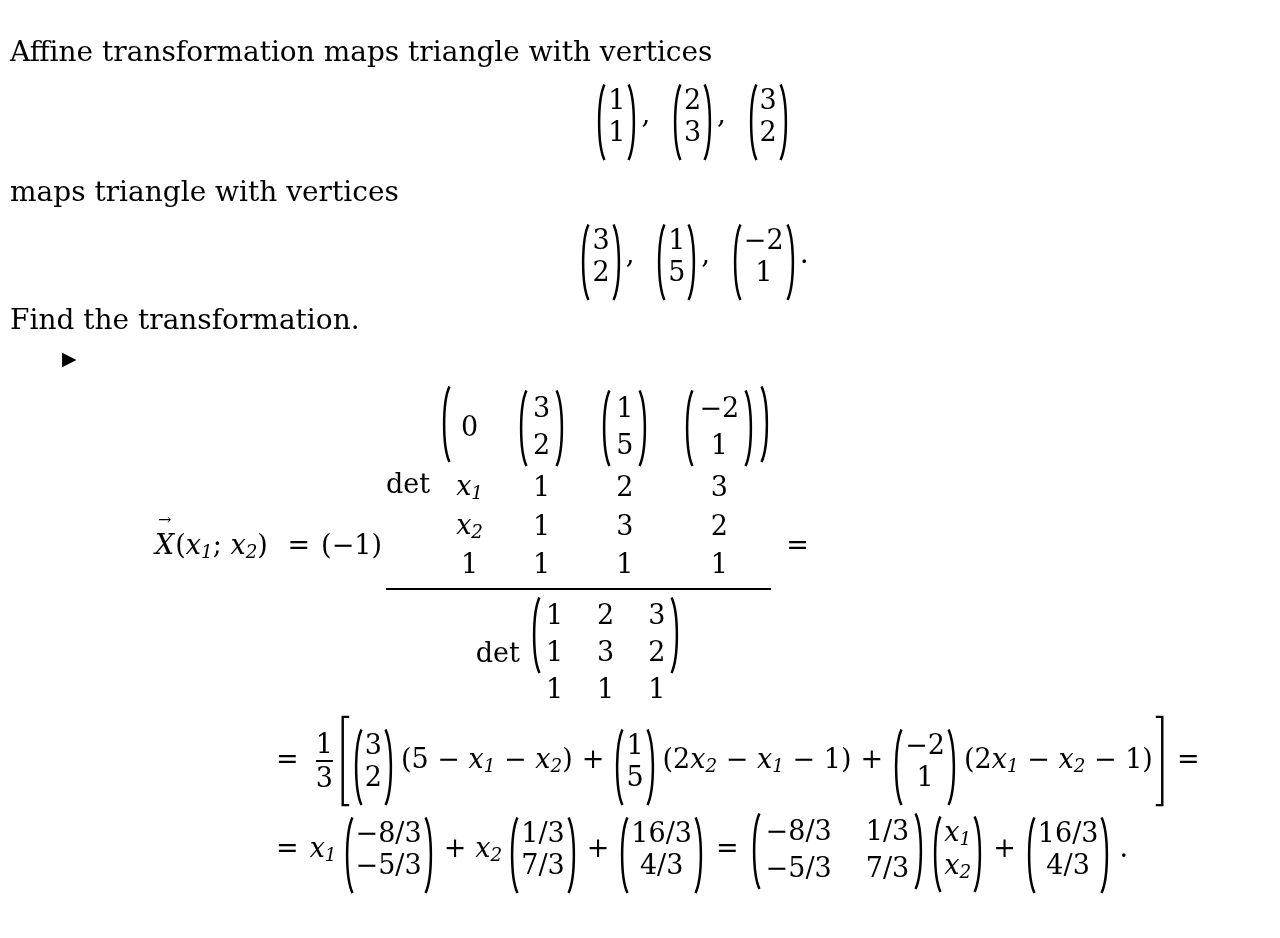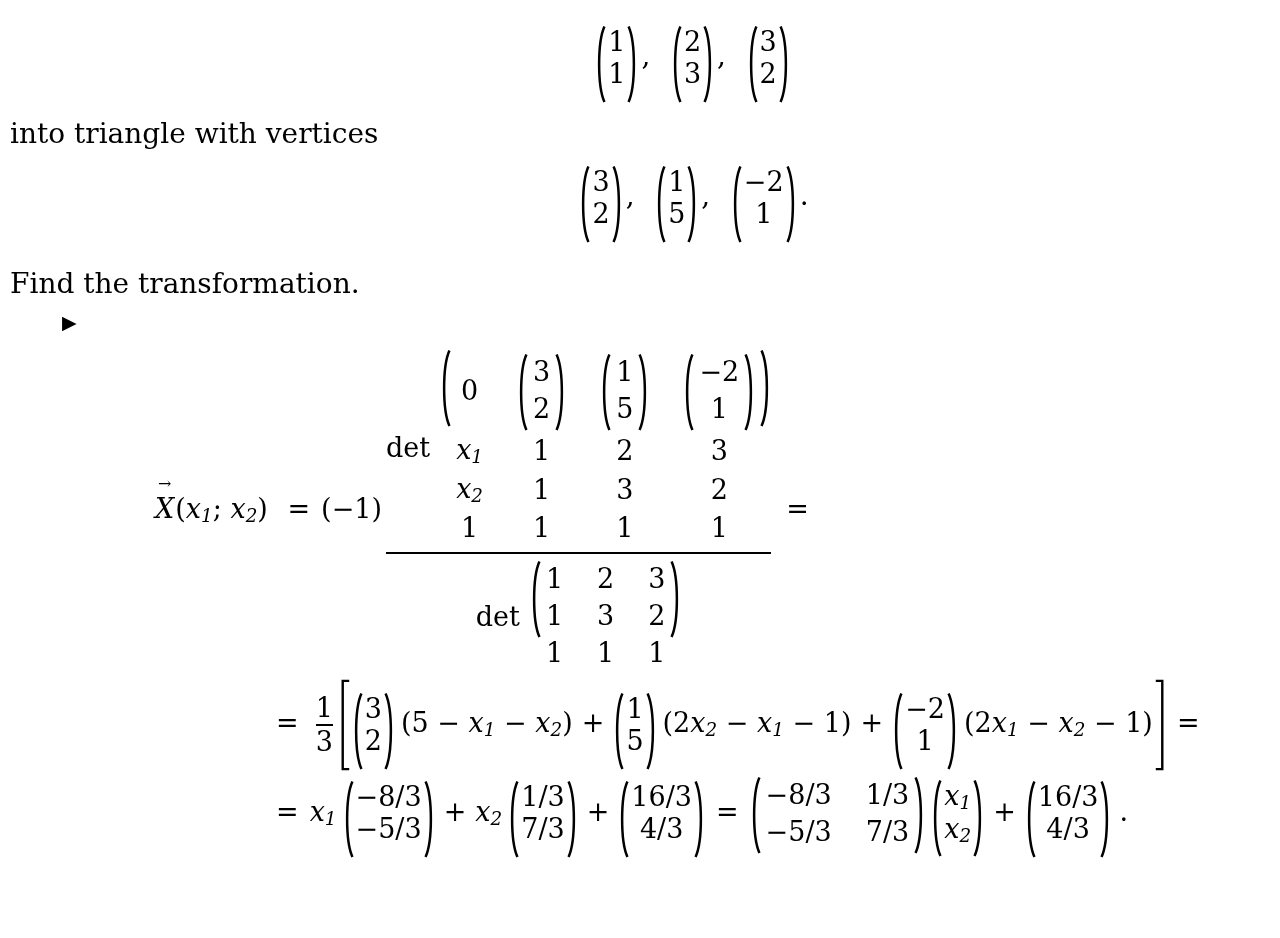--- a/index.html
+++ b/index.html
@@ -40,20 +40,21 @@
   .eq2{margin:6px 0 0 255px;}
   .eq3{margin:4px 0 0 255px;}
   .period{margin-left:8px;}
 </style>
 </head>
 <body>
 
 <div class="page">
 
 
+  <p class="text">Affine transformation maps triangle with vertices</p>
 
   <div class="display m">
     <span class="ditem"><span><span class="vec"><svg viewBox="0 0 14 100" preserveAspectRatio="none" class="paren pl">
               <path d="M12 2 C 3 22 3 78 12 98" fill="none" stroke="#000" stroke-width="2.5" vector-effect="non-scaling-stroke"></path>
             </svg><span class="inner">
               <span><span>1</span></span>
               <span><span>1</span></span>
             </span><svg viewBox="0 0 14 100" preserveAspectRatio="none" class="paren pr">
               <path d="M2 2 C 11 22 11 78 2 98" fill="none" stroke="#000" stroke-width="2.5" vector-effect="non-scaling-stroke"></path>
             </svg></span></span><span class="sep">,</span></span>
@@ -68,21 +69,21 @@
     <span class="ditem"><span><span class="vec"><svg viewBox="0 0 14 100" preserveAspectRatio="none" class="paren pl">
               <path d="M12 2 C 3 22 3 78 12 98" fill="none" stroke="#000" stroke-width="2.5" vector-effect="non-scaling-stroke"></path>
             </svg><span class="inner">
               <span><span>3</span></span>
               <span><span>2</span></span>
             </span><svg viewBox="0 0 14 100" preserveAspectRatio="none" class="paren pr">
               <path d="M2 2 C 11 22 11 78 2 98" fill="none" stroke="#000" stroke-width="2.5" vector-effect="non-scaling-stroke"></path>
             </svg></span></span><span class="sep"></span></span>
   </div>
 
-  <p class="text">into triangle with vertices</p>
+  <p class="text">maps triangle with vertices</p>
 
   <div class="display m">
     <span class="ditem"><span><span class="vec"><svg viewBox="0 0 14 100" preserveAspectRatio="none" class="paren pl">
               <path d="M12 2 C 3 22 3 78 12 98" fill="none" stroke="#000" stroke-width="2.5" vector-effect="non-scaling-stroke"></path>
             </svg><span class="inner">
               <span><span>3</span></span>
               <span><span>2</span></span>
             </span><svg viewBox="0 0 14 100" preserveAspectRatio="none" class="paren pr">
               <path d="M2 2 C 11 22 11 78 2 98" fill="none" stroke="#000" stroke-width="2.5" vector-effect="non-scaling-stroke"></path>
             </svg></span></span><span class="sep">,</span></span>
@@ -97,21 +98,21 @@
     <span class="ditem"><span><span class="vec"><svg viewBox="0 0 14 100" preserveAspectRatio="none" class="paren pl">
               <path d="M12 2 C 3 22 3 78 12 98" fill="none" stroke="#000" stroke-width="2.5" vector-effect="non-scaling-stroke"></path>
             </svg><span class="inner">
               <span><span>−</span><span>2</span></span>
               <span><span>1</span></span>
             </span><svg viewBox="0 0 14 100" preserveAspectRatio="none" class="paren pr">
               <path d="M2 2 C 11 22 11 78 2 98" fill="none" stroke="#000" stroke-width="2.5" vector-effect="non-scaling-stroke"></path>
             </svg></span></span><span class="sep">.</span></span>
   </div>
 
-  <p class="text" style="margin-top:36px;">Find the transformation.</p>
+  <p class="text" style="margin-top:14px;">Find the transformation.</p>
 
   <div class="bulletline">
     <span class="bullet">▶</span>
   </div>
 
   <div class="eqline eq1 m">
     <span class="xvec"><span class="xarrow">→</span><span class="mi">X</span></span><span><span>(</span><span class="mi">x</span><span class="msub">1</span><span>;</span><span> </span><span class="mi">x</span><span class="msub">2</span><span>)</span></span>
     <span class="mop">=</span><span><span>(</span><span>−</span><span>1</span><span>)</span></span><span class="frac">
       <span class="frow">
         <span class="det">det</span>

